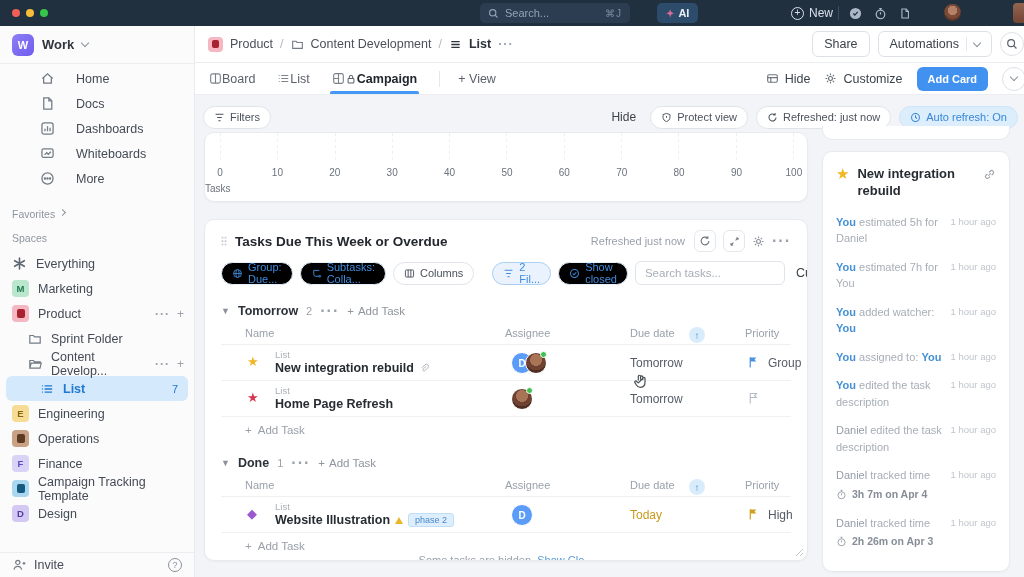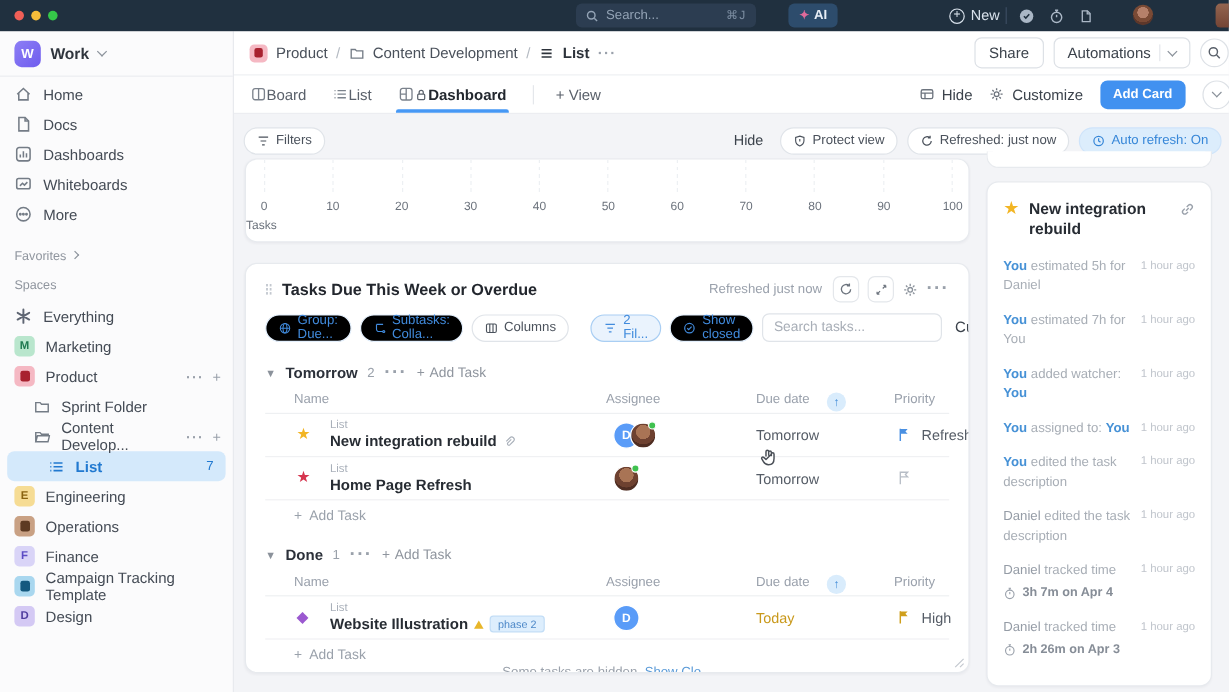--- a/index.html
+++ b/index.html
@@ -33,21 +33,21 @@
   .sidebar { position:absolute; left:0; top:26px; width:195px; height:551px; background:#fbfbfc;
     border-right:1px solid #e8eaee; }
   .sb-head { height:38px; border-bottom:1px solid #ecedf1; display:flex; align-items:center; padding:0 12px; gap:8px; }
   .ws-avatar { width:22px; height:22px; border-radius:6px; background:linear-gradient(135deg,#8d7ff5,#6f5cee);
     color:#fff; font-size:11px; font-weight:bold; display:flex; align-items:center; justify-content:center; }
   .ws-name { font-size:13px; font-weight:bold; color:#2f353d; }
   .chev { width:6px; height:6px; border-right:1.4px solid #8b929b; border-bottom:1.4px solid #8b929b;
     transform:rotate(45deg); margin-top:-3px; }
   .chev.right { transform:rotate(-45deg); }
   .sb-nav { margin-top:2px; }
-  .sb-item { height:25px; display:flex; align-items:center; padding:0 12px; gap:9px; color:#444b55; font-size:12.5px; }
+  .sb-item { height:25px; display:flex; align-items:center; padding:0 12px; gap:21px; color:#444b55; font-size:12.5px;margin-left:28px; }
   .sb-item .ic { color:#747c86; }
   .badge { margin-left:auto; background:#eb4d8d; color:#fff; font-size:9px; font-weight:bold;
     min-width:15px; height:15px; border-radius:8px; display:flex; align-items:center; justify-content:center; padding:0 4px; }
   .sb-label { margin:0 12px; font-size:10.5px; color:#8f959e; display:flex; align-items:center; gap:5px; }
   .sp-ic { width:17px; height:17px; border-radius:4px; display:flex; align-items:center; justify-content:center;
     font-size:9.5px; font-weight:bold; flex:none; }
   .blob { width:8px; height:9px; border-radius:2px; }
   .sp-row { height:25px; display:flex; align-items:center; padding:0 10px 0 12px; gap:9px; color:#444b55; font-size:12.5px; }
   .sp-row .trail { margin-left:auto; display:flex; align-items:center; gap:7px; color:#9aa1ab; font-size:12px; }
   .indent1 { padding-left:28px; }
@@ -339,20 +339,28 @@
           <span class="blob" style="background:#14597f"></span>
         </span>
       <span>Campaign Tracking Template</span>
       </div>
     <div class="sp-row">
       <span class="sp-ic" style="background:#d4c9f4;color:#503d9e">D</span>
       <span>Design</span>
       </div>
   </div>
 
+  <div class="sb-foot">
+    <svg class="ic" width="14" height="14" viewBox="0 0 14 14" fill="none" stroke="#747c86" stroke-width="1.2">
+        <circle cx="5.8" cy="4.4" r="2.1"></circle>
+        <path d="M2 11.6c.4-2.2 1.9-3.3 3.8-3.3s3.4 1.1 3.8 3.3M10.6 5.4h2.8M12 4v2.8"></path>
+      </svg>
+    <span>Invite</span>
+    <span class="help-c">?</span>
+  </div>
 </div>
 
 <div class="main">
 
   <div class="m-head">
     <div class="crumb">
       <span class="sp-ic" style="width:15px;height:15px;background:#f5b8c3">
           <span class="blob" style="width:7px;height:8px;background:#a8212f"></span>
         </span>
       <span>Product</span>
@@ -402,21 +410,21 @@
       </div>
     <div class="tab active">
       <svg class="ic" width="13" height="13" viewBox="0 0 14 14" fill="none" stroke="currentColor" stroke-width="1.2">
           <rect x="1.8" y="1.8" width="10.4" height="10.4" rx="2"></rect>
           <path d="M7 1.8v10.4M1.8 7H7"></path>
         </svg>
       <svg class="ic" width="12" height="12" viewBox="0 0 14 14" fill="none" stroke="#5a616b" stroke-width="1.2">
           <rect x="3.6" y="6.3" width="6.8" height="5.4" rx="1"></rect>
           <path d="M5 6.3V4.8a2 2 0 0 1 4 0v1.5"></path>
         </svg>
-      <span>Dashboard</span>
+      <span>Campaign</span>
       </div>
     <div class="tabdiv"></div>
     <div class="tab">
         <span>+ View</span>
       </div>
 
     <div class="tabs-right">
       <div class="tr-item">
         <svg class="ic" width="13" height="13" viewBox="0 0 14 14" fill="none" stroke="#6d747e" stroke-width="1.2">
             <rect x="1.8" y="3" width="10.4" height="8" rx="1.5"></rect>
@@ -599,21 +607,21 @@
         </div>
         <span class="avat av-d" style="left:290px">D</span>
         <span class="avat av-photo" style="left:304px">
             <span class="odot"></span>
           </span>
         <span class="due">Tomorrow</span>
         <svg class="prio-flag" width="13" height="14" viewBox="0 0 14 14">
             <path d="M3.5 13V2" stroke="#4a90e2" stroke-width="1.3"></path>
             <path d="M3.5 2.2h6.6l-2 2.1 2 2.1H3.5z" fill="#4a90e2"></path>
           </svg>
-        <span class="prio-lbl">Refresh</span>
+        <span class="prio-lbl">Group</span>
       </div>
 
       <div class="trow">
         <span class="ticon" style="color:#d6354f">★</span>
         <div class="ttext">
           <div class="ttype">List</div>
           <div class="tname">
               <span>Home Page Refresh</span>
             </div>
         </div>

